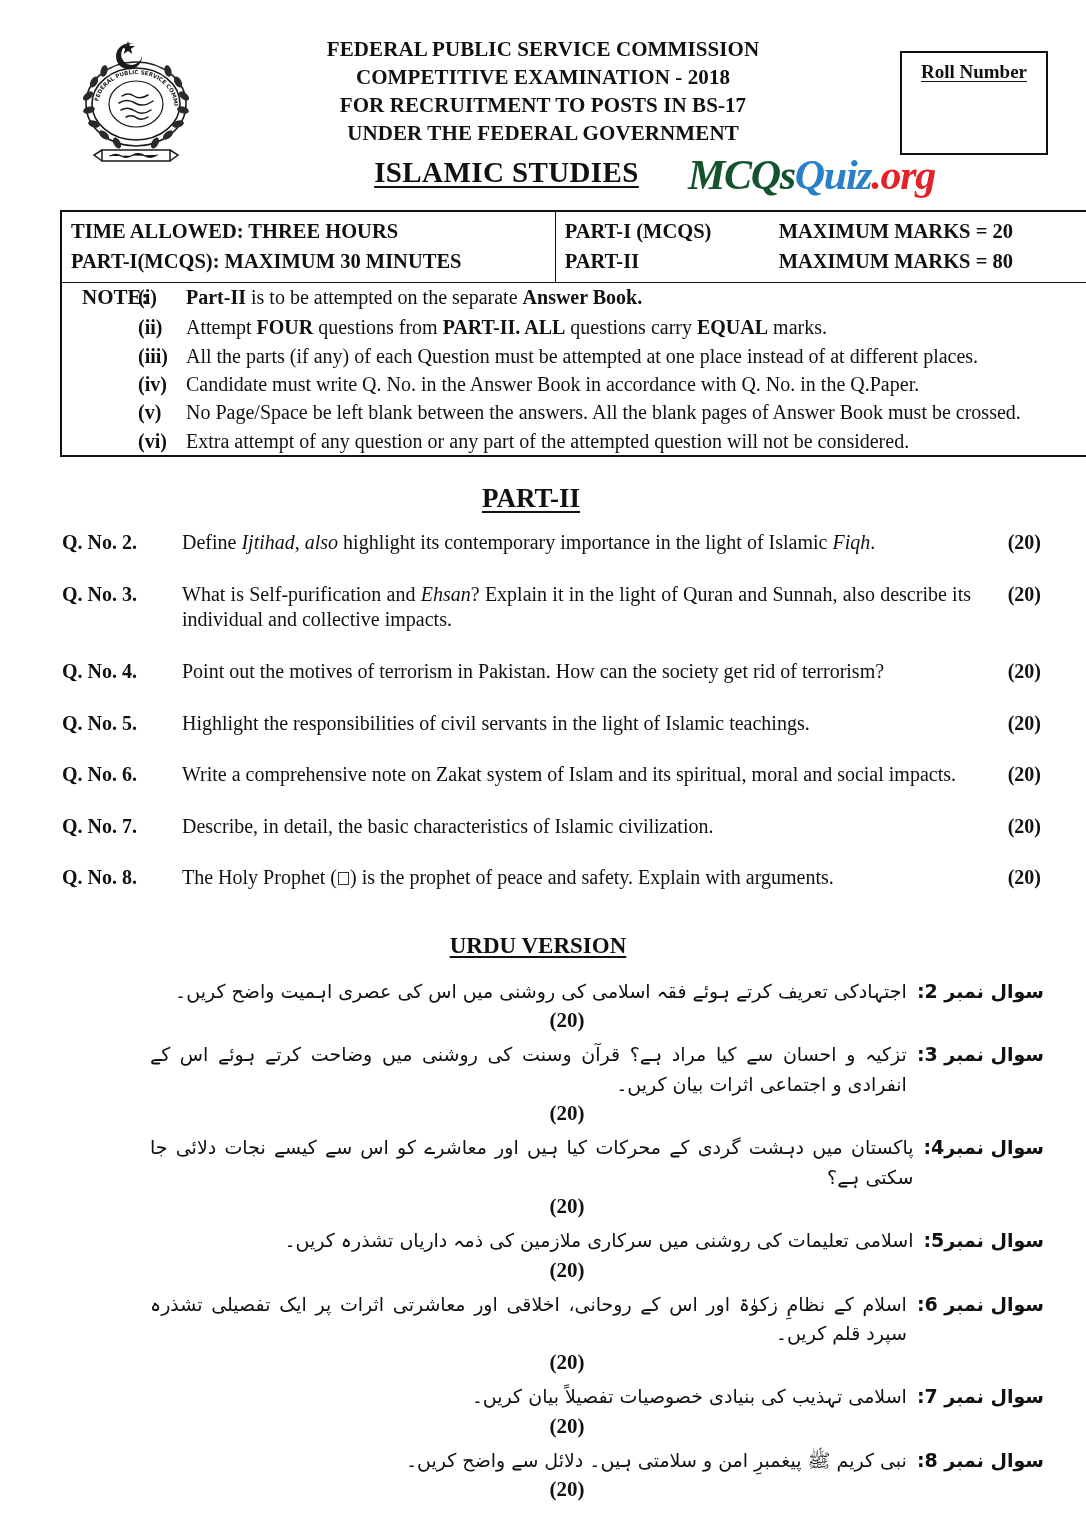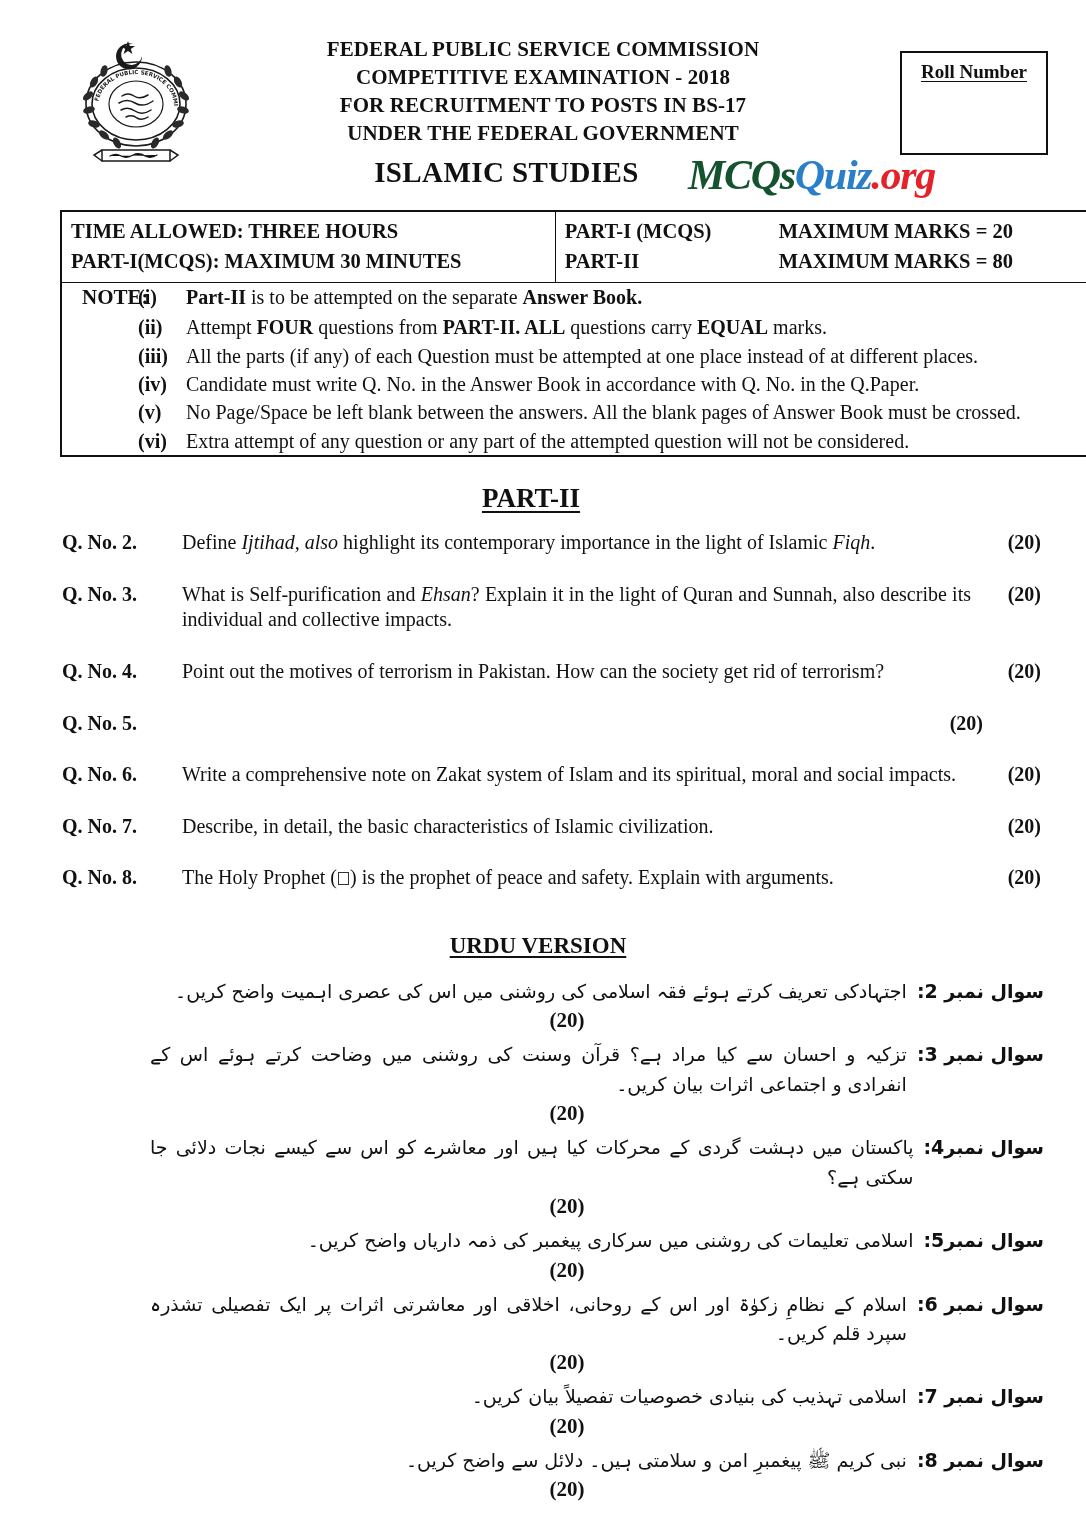--- a/index.html
+++ b/index.html
@@ -63,20 +63,21 @@
     position: relative;
     height: 46px;
     margin-top: -4px;
   }
   .subject-title {
     position: absolute;
     left: 0; right: 0;
     text-align: center;
     font-size: 29px;
     font-weight: bold;
+    text-decoration: underline;
     text-underline-offset: 4px;
     letter-spacing: 0.4px;
     padding-right: 73px;
   }
   .brand {
     position: absolute;
     left: 688px; top: -2px;
     font-family: "Liberation Serif", "DejaVu Serif", serif;
     font-size: 42px;
     font-weight: bold;
@@ -365,20 +366,21 @@
       <div class="qtext">What is Self-purification and <i>Ehsan</i>? Explain it in the light of Quran and Sunnah, also describe its individual and collective impacts.</div>
       <div class="qmarks">(20)</div>
     </div>
     <div class="qrow">
       <div class="qno">Q. No. 4.</div>
       <div class="qtext">Point out the motives of terrorism in Pakistan. How can the society get rid of terrorism?</div>
       <div class="qmarks">(20)</div>
     </div>
     <div class="qrow">
       <div class="qno">Q. No. 5.</div>
+      <div class="qtext">Highlight the responsibilities of civil servants in the light of Islamic teachings.</div>
       <div class="qmarks">(20)</div>
     </div>
     <div class="qrow">
       <div class="qno">Q. No. 6.</div>
       <div class="qtext">Write a comprehensive note on Zakat system of Islam and its spiritual, moral and social impacts.</div>
       <div class="qmarks">(20)</div>
     </div>
     <div class="qrow">
       <div class="qno">Q. No. 7.</div>
       <div class="qtext">Describe, in detail, the basic characteristics of Islamic civilization.</div>
@@ -403,21 +405,21 @@
       <div class="utext">تزکیہ و احسان سے کیا مراد ہے؟ قرآن وسنت کی روشنی میں وضاحت کرتے ہوئے اس کے انفرادی و اجتماعی اثرات بیان کریں۔</div>
     </div>
     <div class="umarks">(20)</div>
     <div class="urow">
       <div class="ulabel">سوال نمبر4:</div>
       <div class="utext">پاکستان میں دہشت گردی کے محرکات کیا ہیں اور معاشرے کو اس سے کیسے نجات دلائی جا سکتی ہے؟</div>
     </div>
     <div class="umarks">(20)</div>
     <div class="urow">
       <div class="ulabel">سوال نمبر5:</div>
-      <div class="utext">اسلامی تعلیمات کی روشنی میں سرکاری پیغمبر کی ذمہ داریاں واضح کریں۔</div>
+      <div class="utext">اسلامی تعلیمات کی روشنی میں سرکاری ملازمین کی ذمہ داریاں تشذرہ کریں۔</div>
     </div>
     <div class="umarks">(20)</div>
     <div class="urow">
       <div class="ulabel">سوال نمبر 6:</div>
       <div class="utext">اسلام کے نظامِ زکوٰۃ اور اس کے روحانی، اخلاقی اور معاشرتی اثرات پر ایک تفصیلی تشذرہ سپرد قلم کریں۔</div>
     </div>
     <div class="umarks">(20)</div>
     <div class="urow">
       <div class="ulabel">سوال نمبر 7:</div>
       <div class="utext">اسلامی تہذیب کی بنیادی خصوصیات تفصیلاً بیان کریں۔</div>

